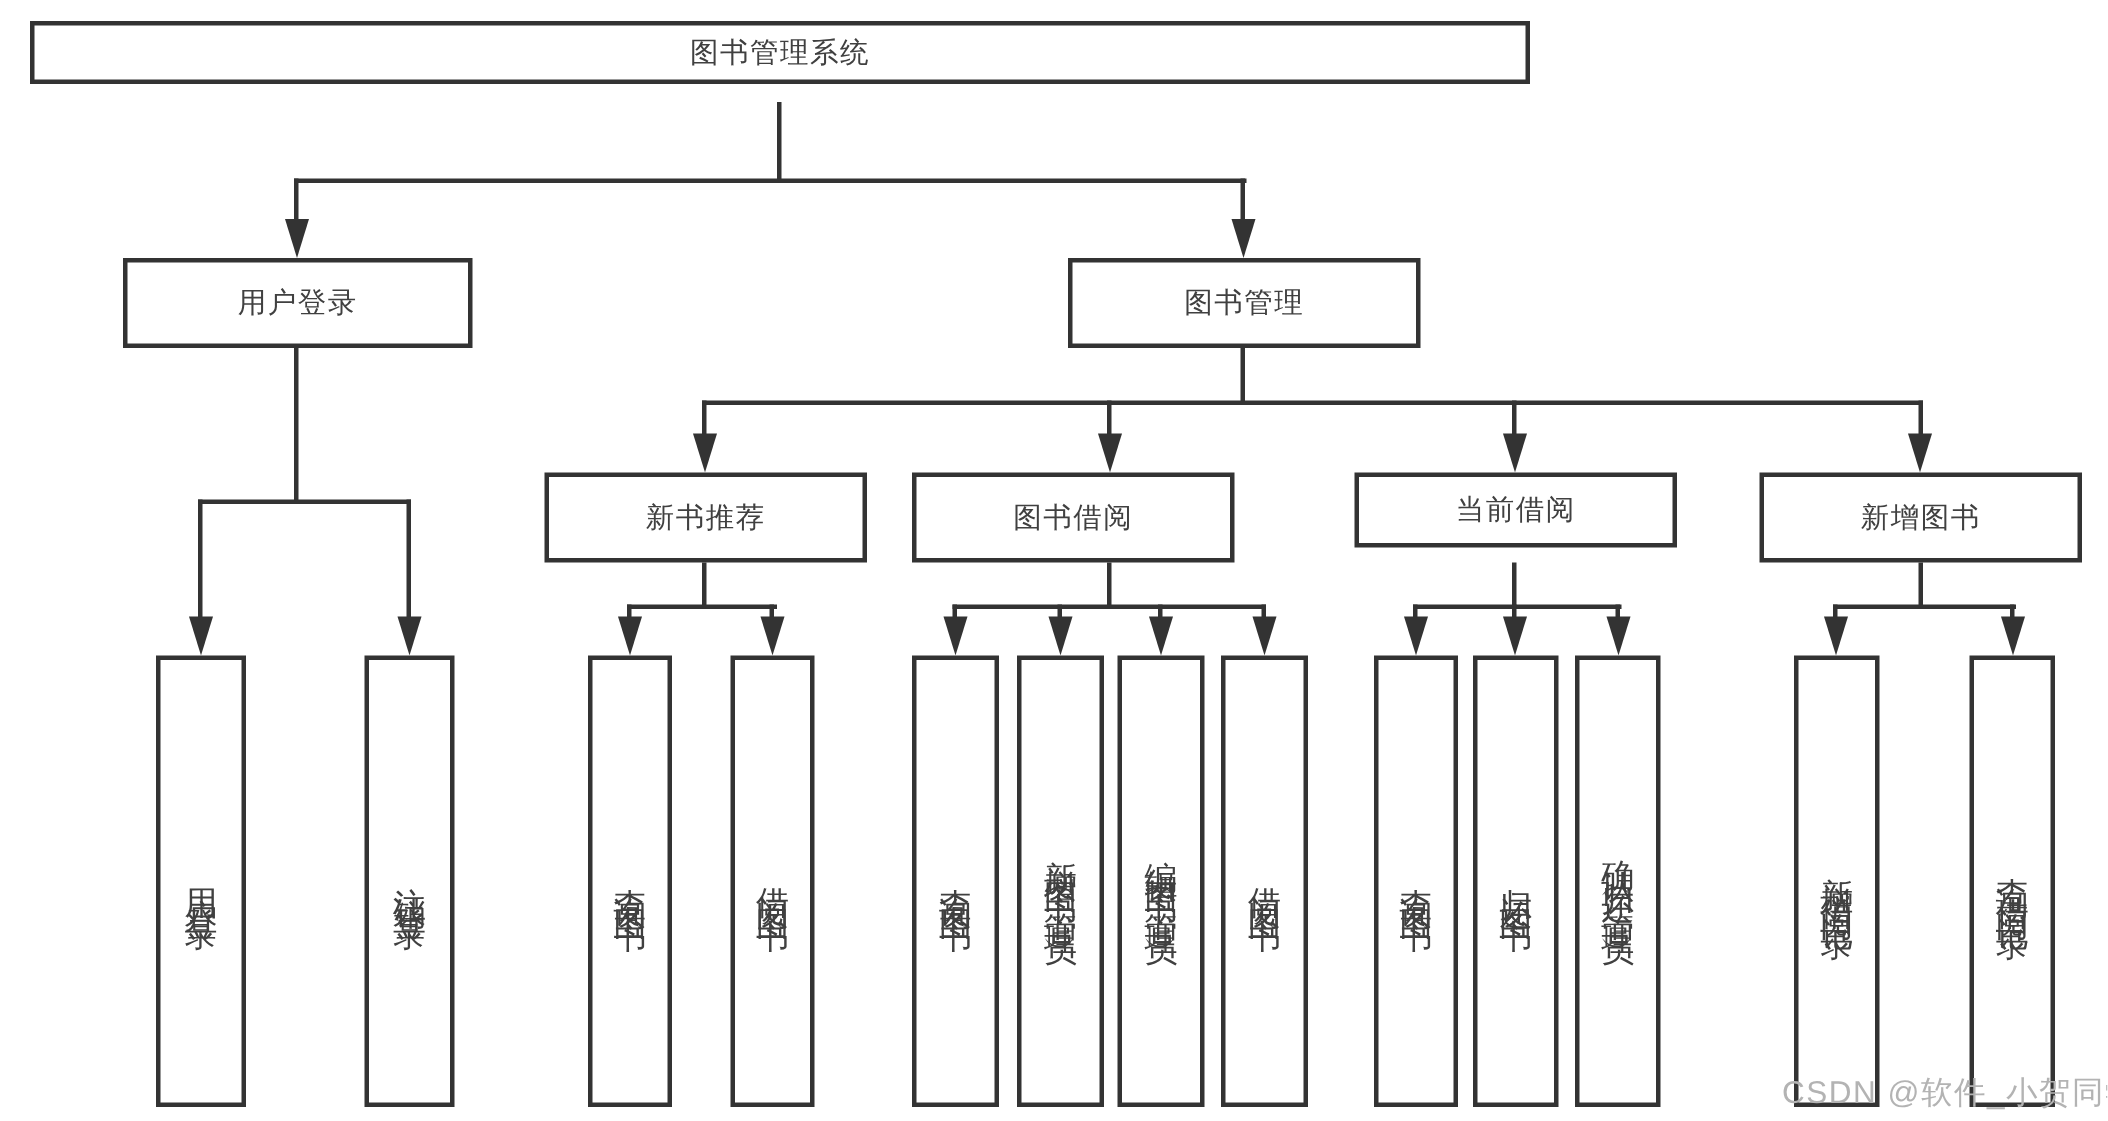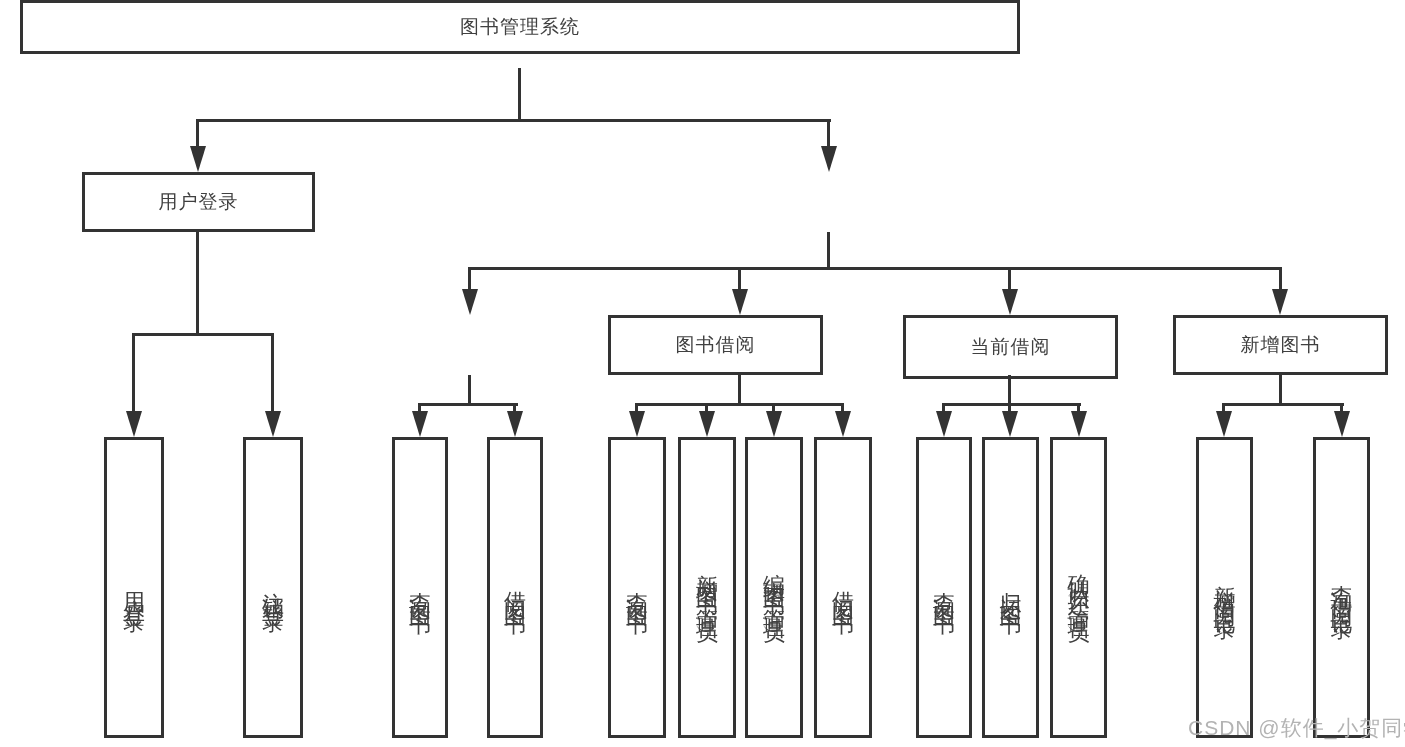--- a/index.html
+++ b/index.html
@@ -45,26 +45,28 @@
     color:#b3b3b3;
     letter-spacing:1px;
     white-space:nowrap;
   }
 </style>
 </head>
 <body>
 
 <div class="canvas">
 
-  <div class="box hbox" style="left:20px;top:0;width:1000px;height:54px">图书管理系统</div>
+  <div class="box hbox" style="left:20px;top:14px;width:1000px;height:42px">图书管理系统</div>
 
   <div class="box hbox" style="left:82px;top:172px;width:233px;height:60px">用户登录</div>
+  <div class="box hbox" style="left:712px;top:172px;width:235px;height:60px">图书管理</div>
 
+  <div class="box hbox" style="left:363px;top:315px;width:215px;height:60px">新书推荐</div>
   <div class="box hbox" style="left:608px;top:315px;width:215px;height:60px">图书借阅</div>
-  <div class="box hbox" style="left:903px;top:315px;width:215px;height:64px">当前借阅</div>
+  <div class="box hbox" style="left:903px;top:315px;width:215px;height:50px">当前借阅</div>
   <div class="box hbox" style="left:1173px;top:315px;width:215px;height:60px">新增图书</div>
 
   <div class="box leaf" style="left:104px;top:437px;width:60px;height:301px">用户登录</div>
   <div class="box leaf" style="left:243px;top:437px;width:60px;height:301px">注销登录</div>
 
   <div class="box leaf" style="left:392px;top:437px;width:56px;height:301px">查询图书</div>
   <div class="box leaf" style="left:487px;top:437px;width:56px;height:301px">借阅图书</div>
 
   <div class="box leaf" style="left:608px;top:437px;width:58px;height:301px">查询图书</div>
   <div class="box leaf" style="left:678px;top:437px;width:58px;height:301px">新增图书（管理员）</div>

